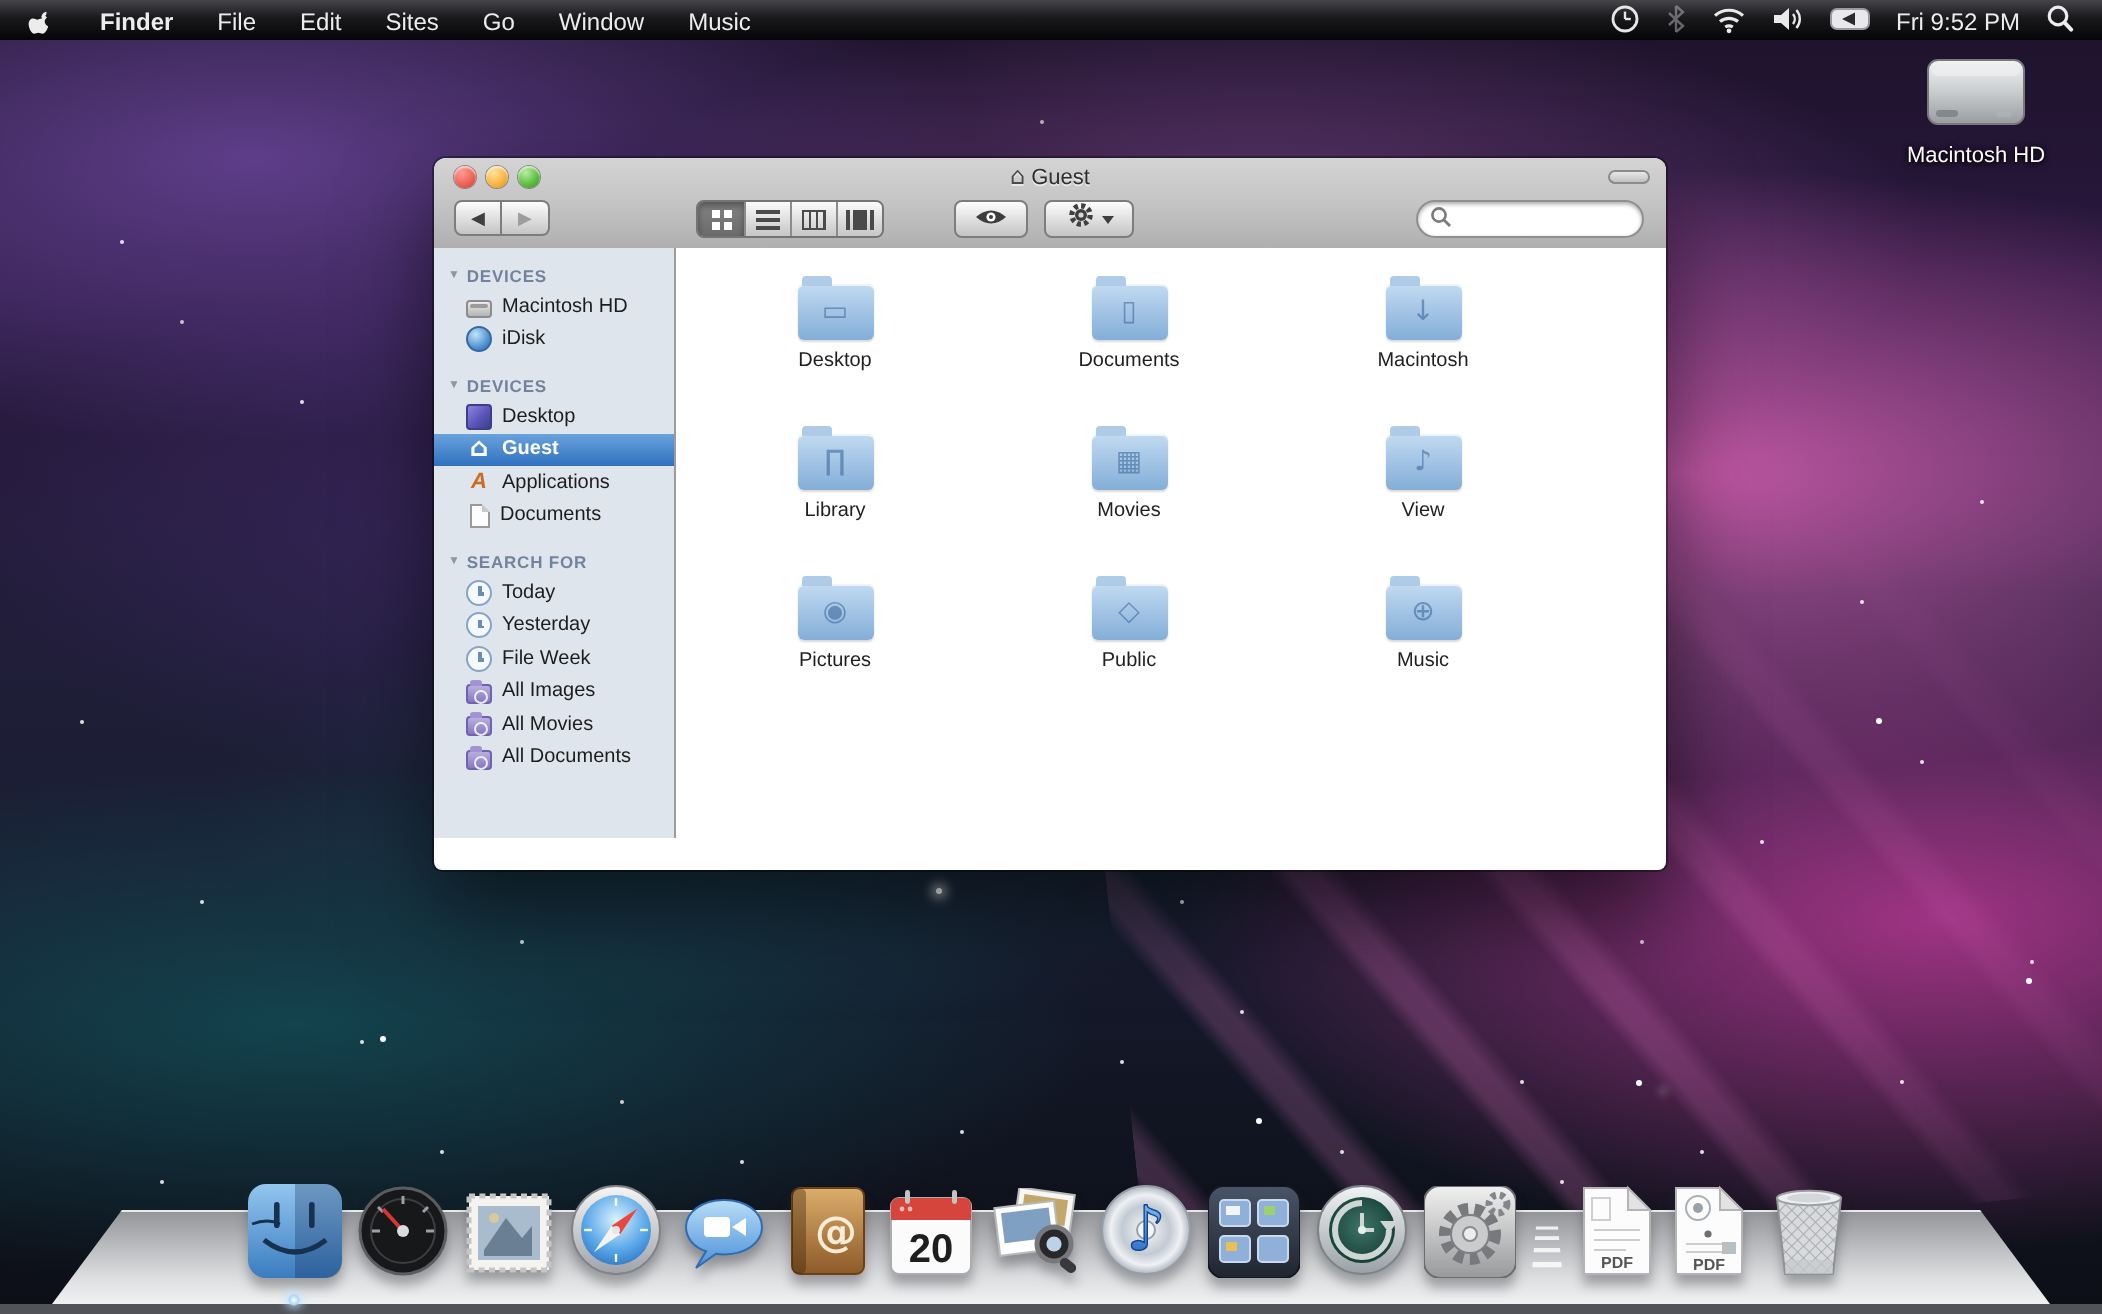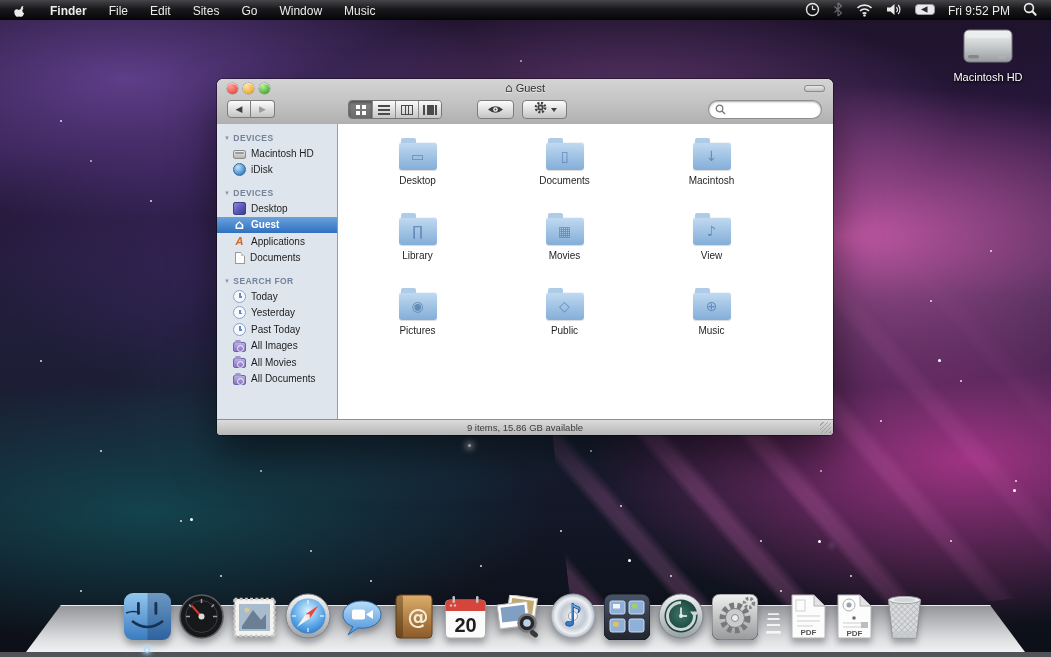--- a/index.html
+++ b/index.html
@@ -397,21 +397,21 @@
         <div class="sb-row">
           <span class="si si-clock"></span>
           <span>Today</span>
         </div>
         <div class="sb-row">
           <span class="si si-clock"></span>
           <span>Yesterday</span>
         </div>
         <div class="sb-row">
           <span class="si si-clock"></span>
-          <span>Past Today</span>
+          <span>File Week</span>
         </div>
         <div class="sb-row">
           <span class="si si-sfolder"></span>
           <span>All Images</span>
         </div>
         <div class="sb-row">
           <span class="si si-sfolder"></span>
           <span>All Movies</span>
         </div>
         <div class="sb-row">
@@ -473,24 +473,20 @@
           <div class="cell">
             <div class="folder">
                 <span class="glyph">⊕</span>
               </div>
             <div class="flabel">Music</div>
           </div>
         </div>
       </div>
     </div>
 
-    <div class="statusbar">
-      <span>9 items, 15.86 GB available</span>
-      <span class="grip"></span>
-    </div>
   </div>
 
   <div class="dock">
     <div class="shelf"></div>
     <div class="shelf-front"></div>
     <div class="dock-items">
 
       <div class="dock-item">
         <span>
           <svg width="47" height="47">

